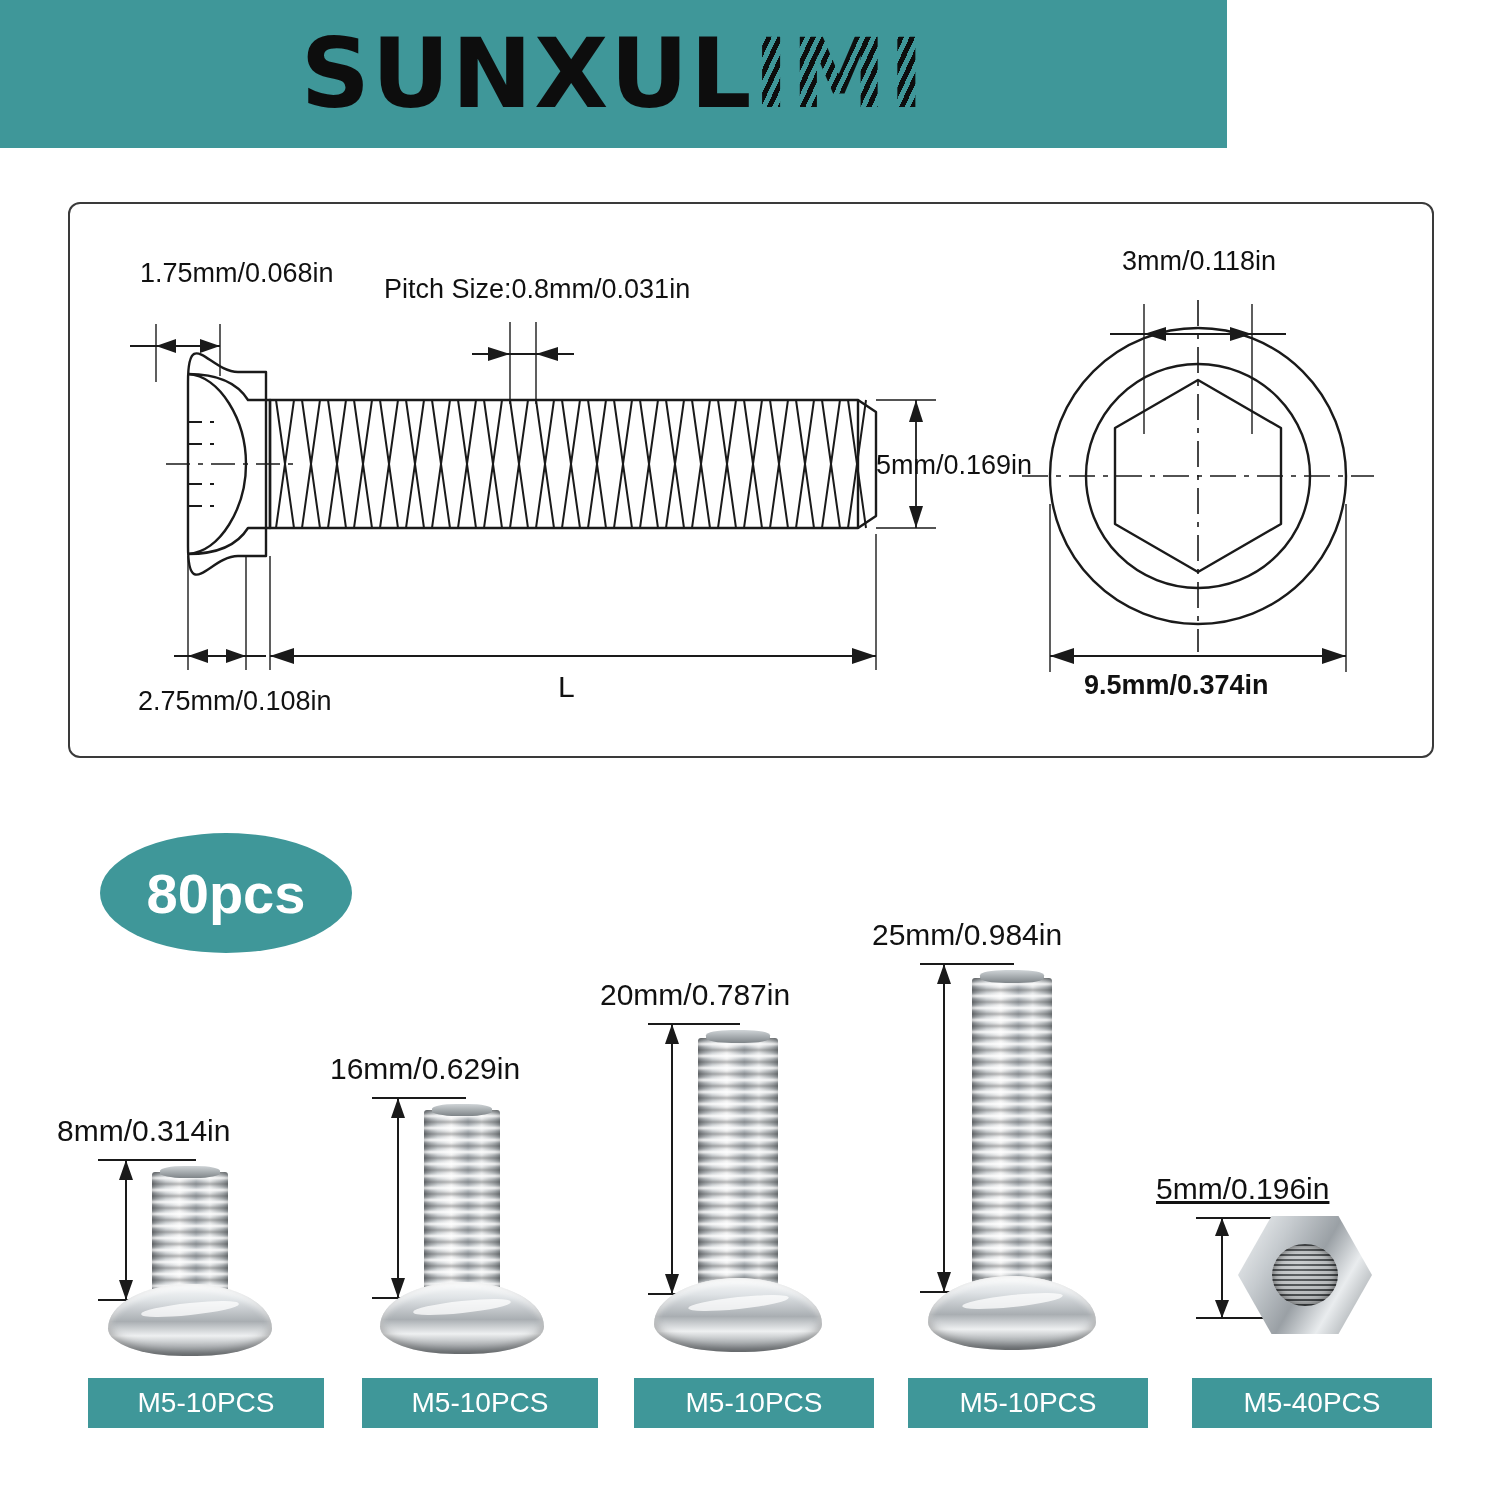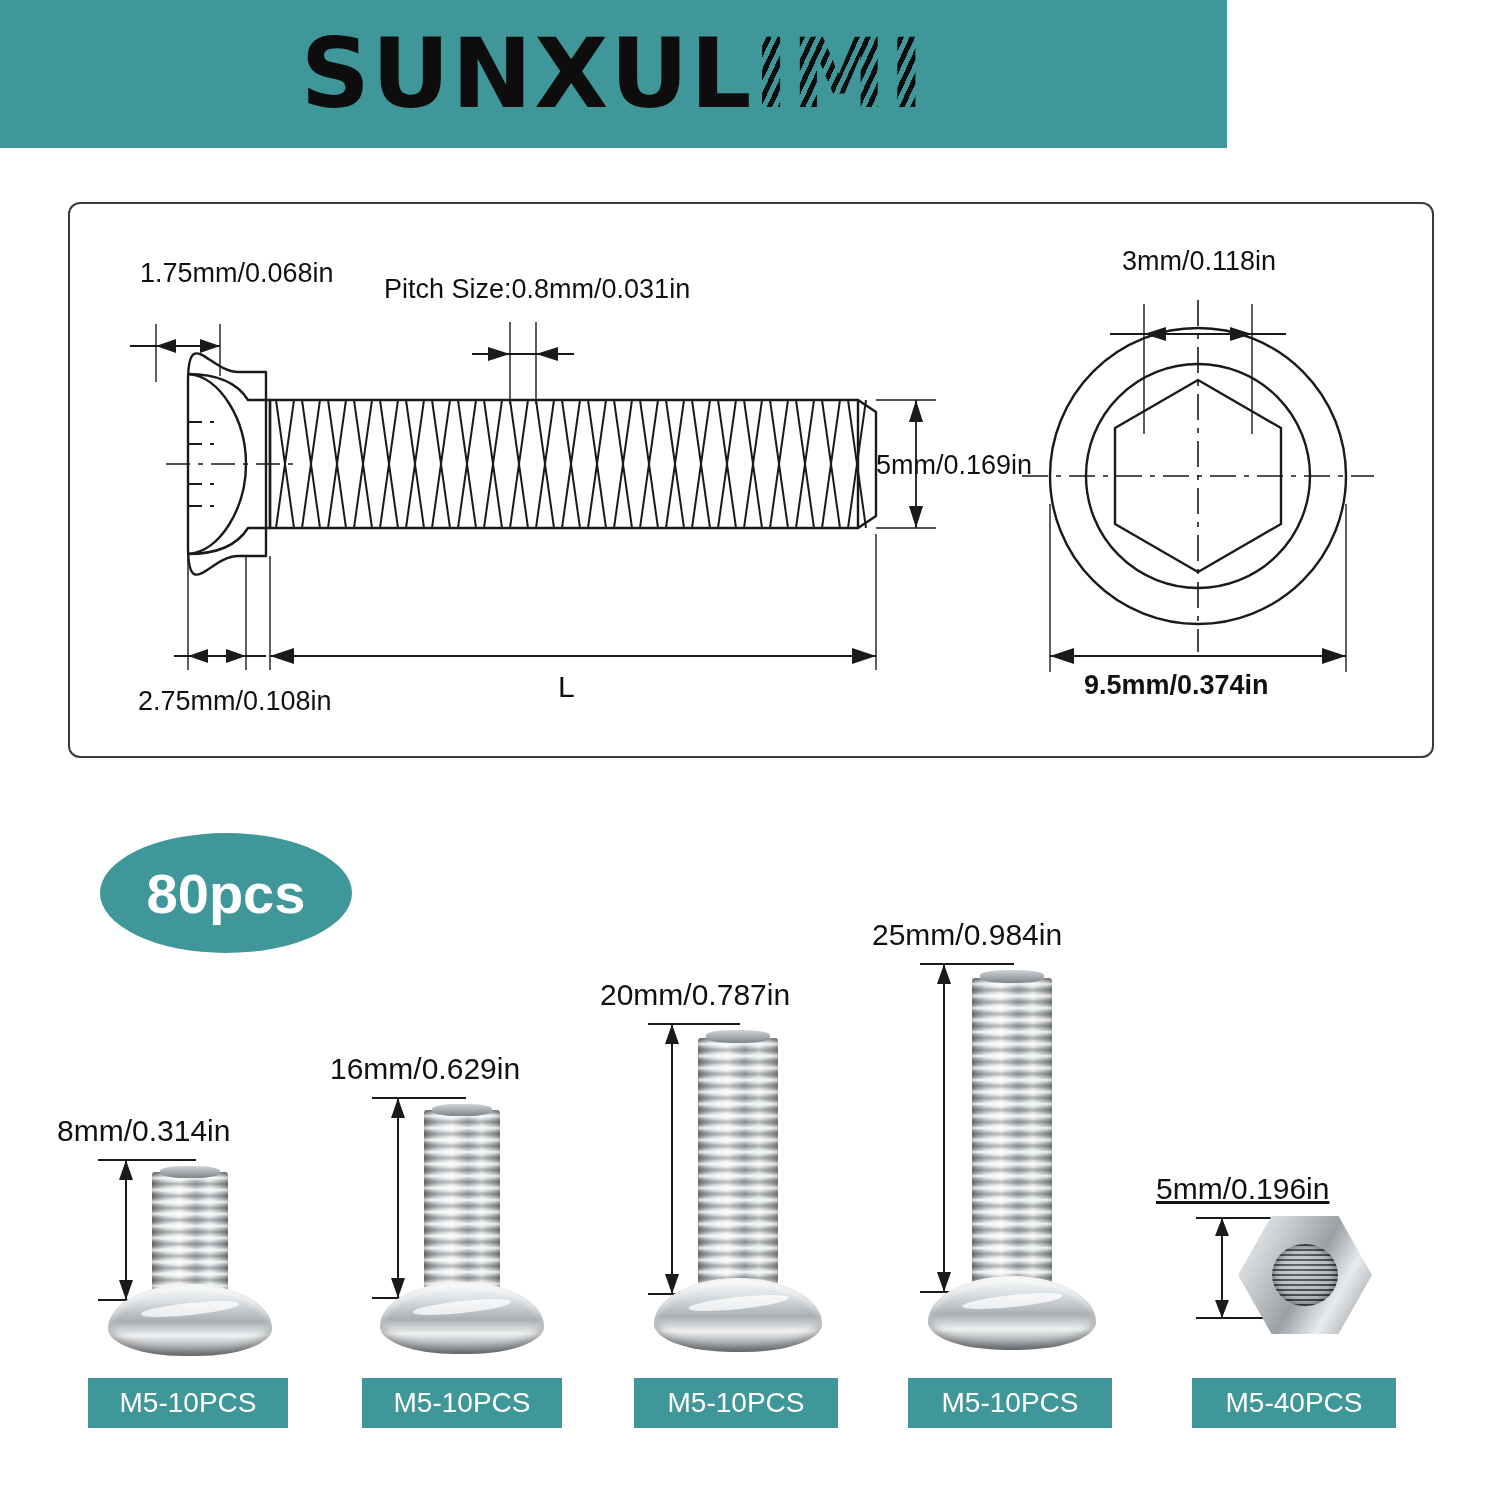--- a/index.html
+++ b/index.html
@@ -60,21 +60,21 @@
 
   
   .product{position:absolute;}
   .dimlabel{
     position:absolute;font-size:30px;color:#111;white-space:nowrap;
     font-family:"Liberation Sans", sans-serif;
   }
   .tag{
     position:absolute;background:#3f9799;color:#fff;
     font-size:28px;font-family:"Liberation Sans", sans-serif;
-    padding:9px 2px;white-space:nowrap;text-align:center;
+    padding:9px 20px;white-space:nowrap;text-align:center;
   }
 
   
   .shank{
     position:absolute;border-radius:3px;
     background:
       repeating-linear-gradient(
         to bottom,
         rgba(0,0,0,0.28) 0px,
         rgba(0,0,0,0.05) 3px,

